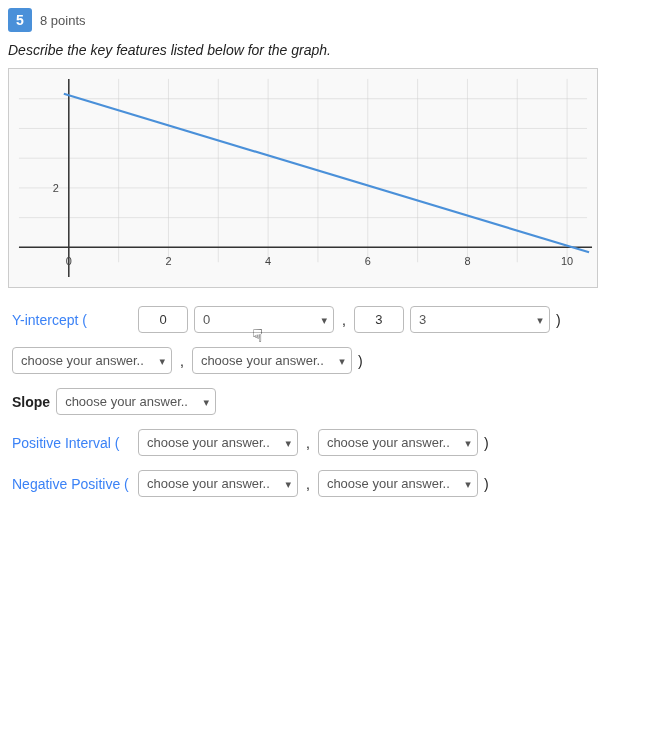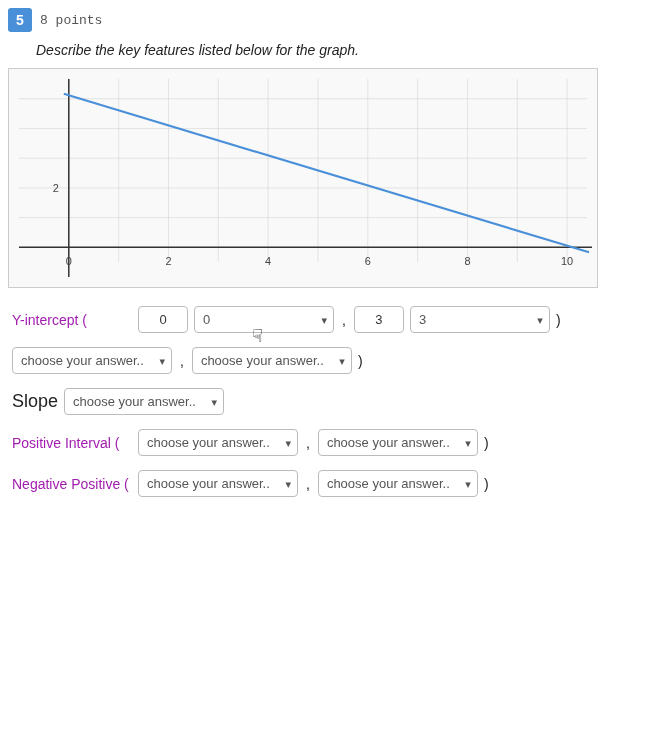--- a/index.html
+++ b/index.html
@@ -35,29 +35,27 @@
       display: flex;
       align-items: center;
       justify-content: center;
       border-radius: 3px;
       flex-shrink: 0;
     }
 
     .points-label {
       font-size: 13px;
       color: #555;
-      font-family: Liberation Mono, monospace;
     }
 
     .question-text {
       font-size: 14px;
       color: #222;
       margin-bottom: 10px;
       font-style: italic;
-      margin-left: 28px;
     }
 
     
     .graph-container {
       border: 1px solid #ccc;
       background: #f9f9f9;
       width: 590px;
       height: 220px;
       margin-bottom: 18px;
       position: relative;
@@ -79,29 +77,30 @@
 
     .form-row {
       display: flex;
       align-items: center;
       gap: 6px;
       flex-wrap: wrap;
     }
 
     .form-label {
       font-size: 14px;
-      color: #a21caf;
+      color: #3b82f6;
       white-space: nowrap;
       min-width: 120px;
     }
 
     .form-label-short {
-      font-size: 18px;
+      font-size: 14px;
       color: #222;
       white-space: nowrap;
+      font-weight: bold;
     }
 
     .dropdown-wrapper {
       position: relative;
       display: inline-flex;
       align-items: center;
     }
 
     select {
       appearance: none;

